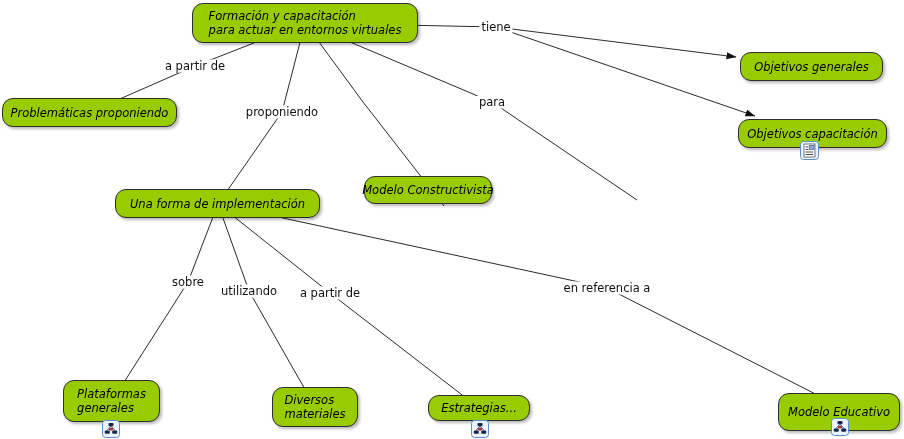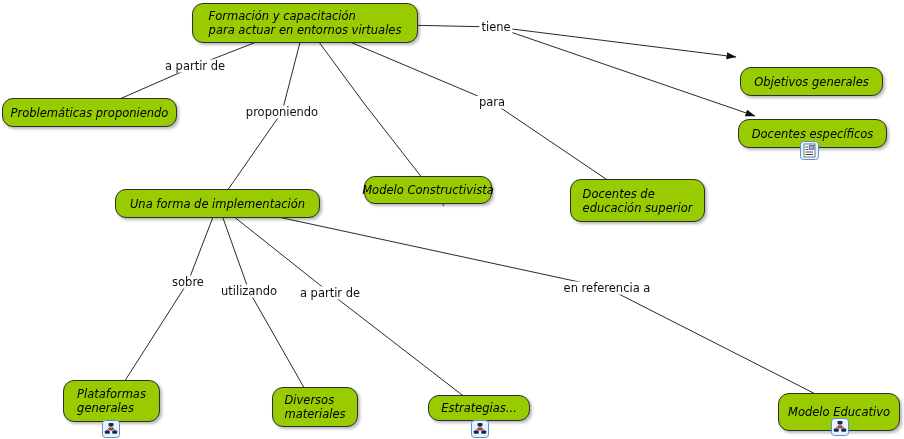--- a/index.html
+++ b/index.html
@@ -62,26 +62,24 @@
   <div class="phrase" style="left:492px;top:102px">para</div>
   <div class="phrase" style="left:496px;top:27px">tiene</div>
   <div class="phrase" style="left:188px;top:282px">sobre</div>
   <div class="phrase" style="left:249px;top:291px">utilizando</div>
   <div class="phrase" style="left:330px;top:293px">a partir de</div>
   <div class="phrase" style="left:607px;top:288px">en referencia a</div>
 
   <div class="node" style="left:192px;top:3px;width:226px;height:40px"><span>Formación y capacitación
 para actuar en entornos virtuales</span></div>
   <div class="node" style="left:2px;top:98px;width:175px;height:29px"><span>Problemáticas proponiendo</span></div>
-  <div class="node" style="left:740px;top:67px;width:143px;height:29px"><span>Objetivos generales</span></div>
-  <div class="node" style="left:738px;top:119px;width:149px;height:29px"><span>Docentes específicos</span></div>
+  <div class="node" style="left:740px;top:52px;width:143px;height:29px"><span>Objetivos generales</span></div>
+  <div class="node" style="left:738px;top:119px;width:149px;height:29px"><span>Objetivos capacitación</span></div>
   <div class="node" style="left:115px;top:189px;width:205px;height:29px"><span>Una forma de implementación</span></div>
   <div class="node" style="left:364px;top:176px;width:128px;height:28px"><span>Modelo Constructivista</span></div>
-  <div class="node" style="left:570px;top:179px;width:135px;height:43px"><span>Docentes de
-educación superior</span></div>
   <div class="node" style="left:63px;top:380px;width:97px;height:42px"><span>Plataformas
 generales</span></div>
   <div class="node" style="left:428px;top:395px;width:102px;height:26px"><span>Estrategias...</span></div>
   <div class="node" style="left:272px;top:387px;width:86px;height:40px"><span>Diversos
 materiales</span></div>
   <div class="node" style="left:778px;top:393px;width:122px;height:38px"><span>Modelo Educativo</span></div>
 
   <div class="res-icon" style="left:800px;top:141px">
     <svg width="19" height="19" viewBox="0 0 19 19">
       <rect x="0.5" y="0.5" width="18" height="18" rx="3" fill="#EAF2FC" stroke="#5B8FD4"></rect>

